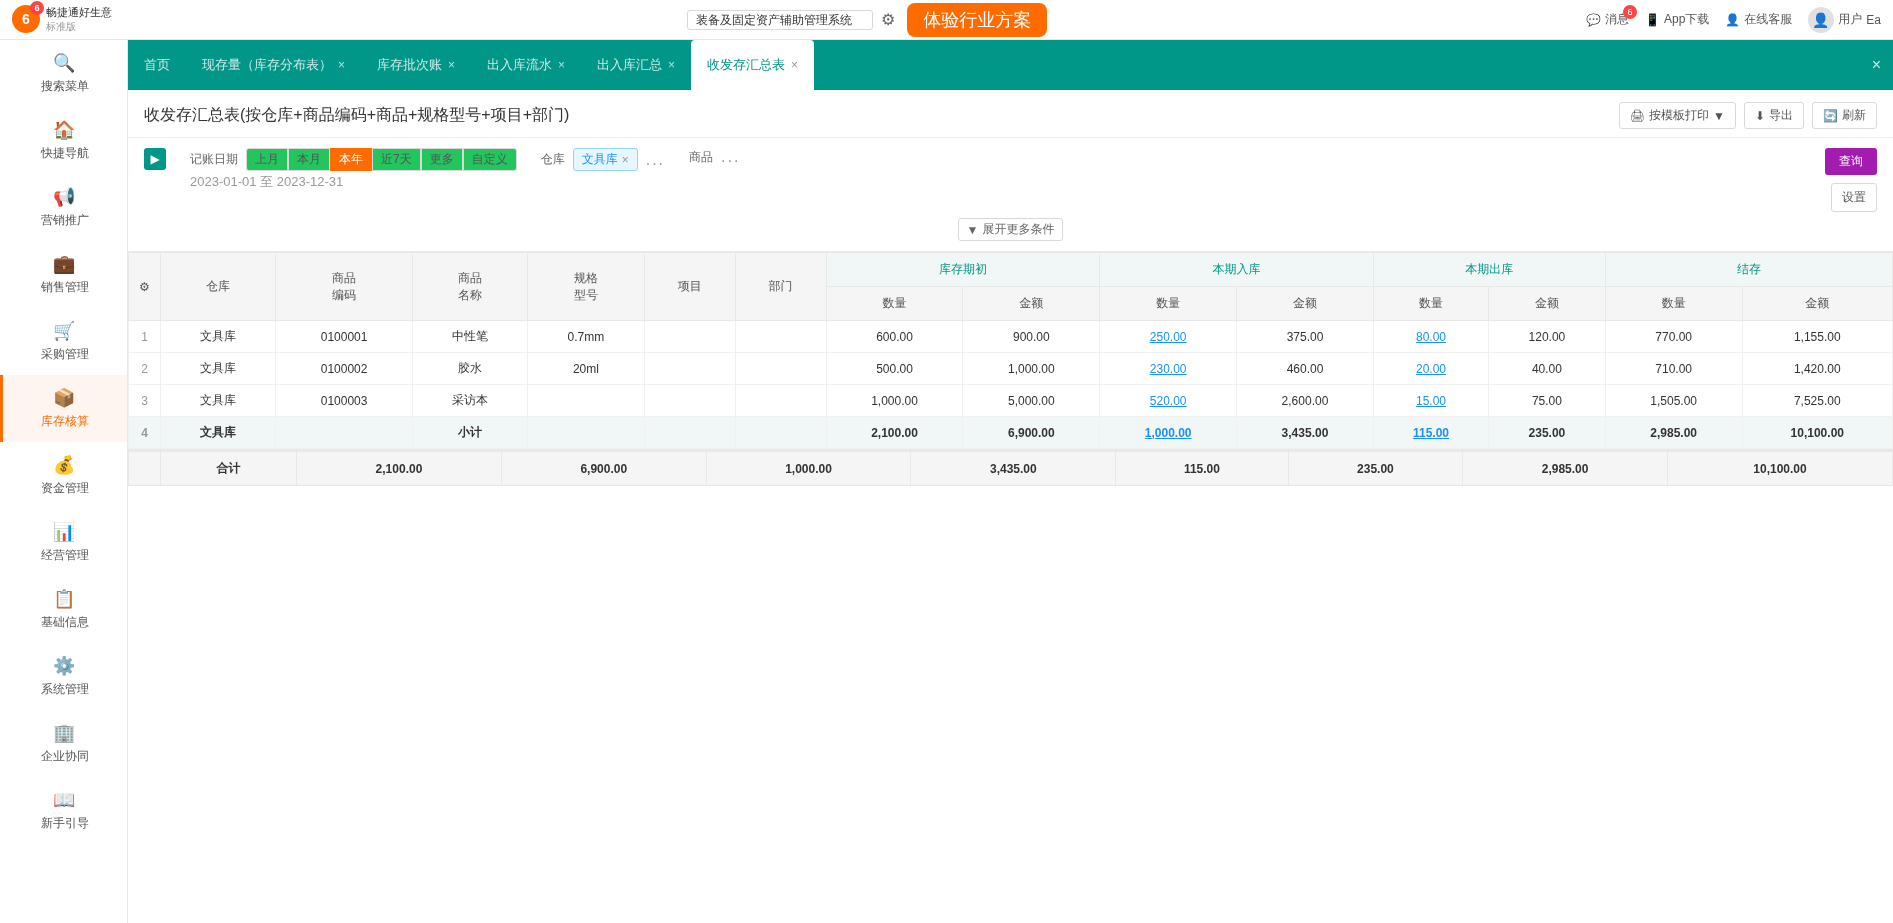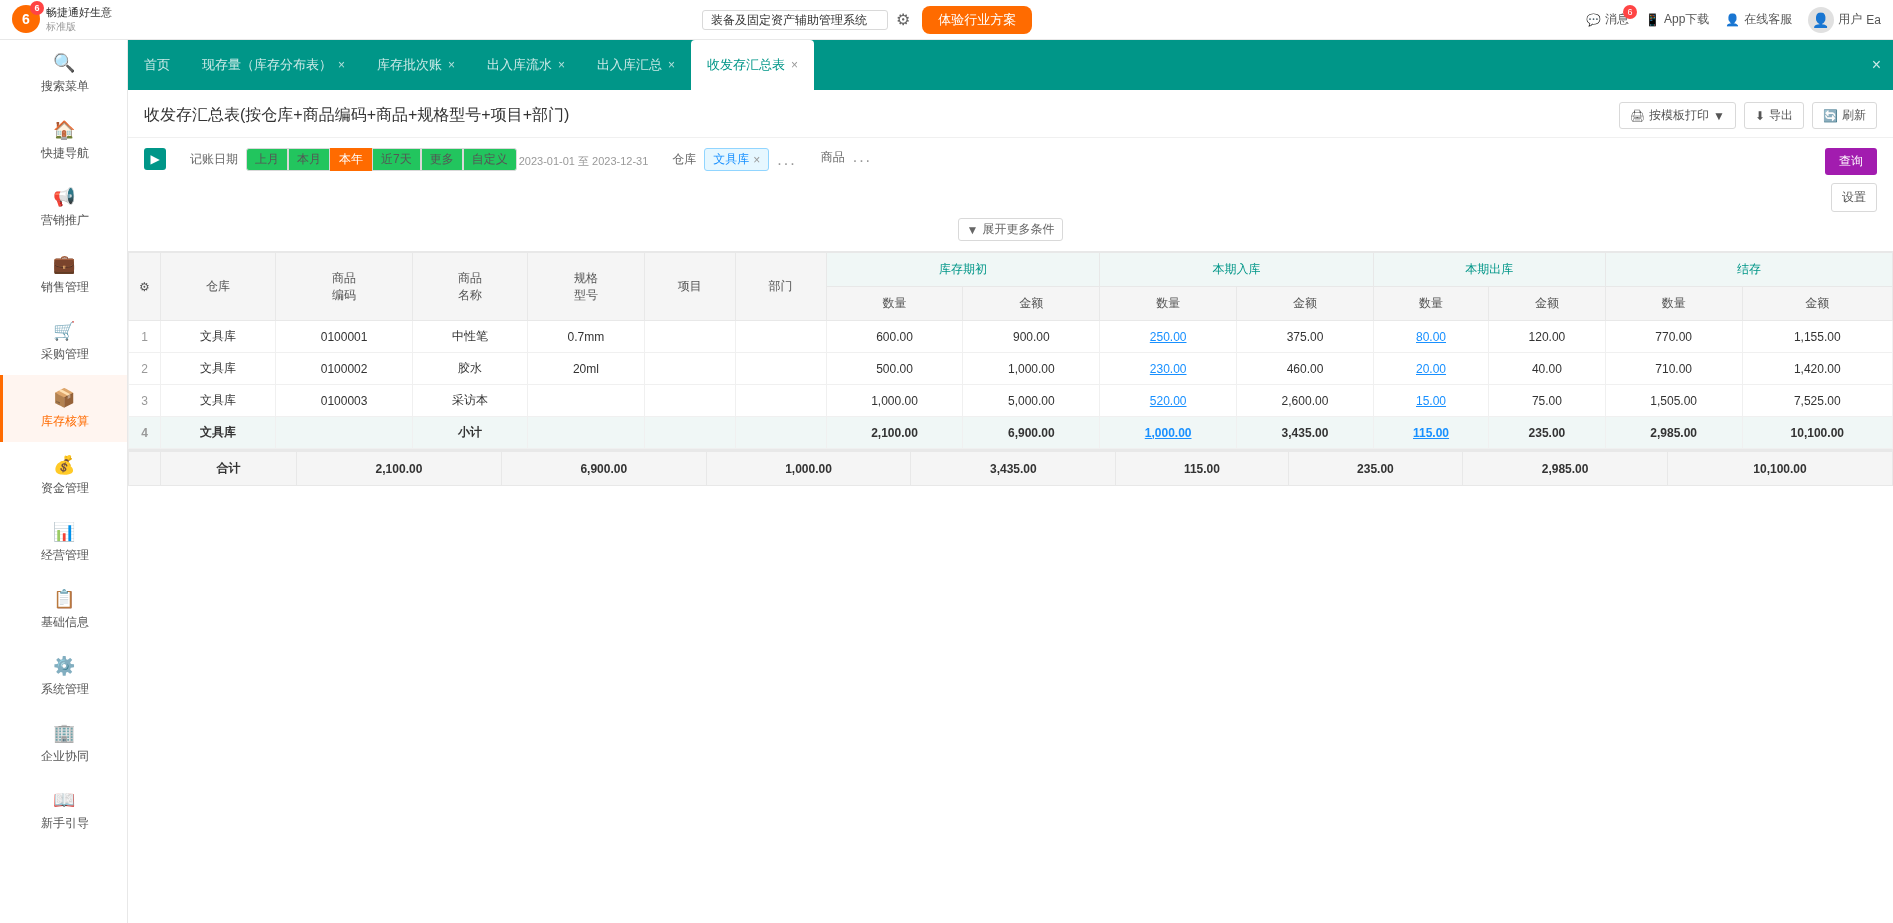--- a/index.html
+++ b/index.html
@@ -8,21 +8,21 @@
     
     .top-bar { display: flex; align-items: center; background: #fff; height: 40px; padding: 0 12px; border-bottom: 1px solid #e8e8e8; position: relative; z-index: 100; }
     .logo-area { display: flex; align-items: center; width: 128px; }
     .logo-icon { width: 28px; height: 28px; background: #ff6b00; border-radius: 50%; display: flex; align-items: center; justify-content: center; color: #fff; font-size: 14px; font-weight: bold; margin-right: 6px; position: relative; }
     .logo-badge { position: absolute; top: -4px; right: -4px; background: #ff4444; color: #fff; border-radius: 50%; width: 14px; height: 14px; font-size: 9px; display: flex; align-items: center; justify-content: center; }
     .logo-text { font-size: 11px; color: #333; line-height: 1.3; }
     .logo-sub { font-size: 10px; color: #999; }
     .app-title-area { display: flex; align-items: center; flex: 1; margin-left: 8px; justify-content: center; }
     .app-title-dropdown { background: none; border: 1px solid #d9d9d9; border-radius: 3px; padding: 2px 20px 2px 8px; cursor: pointer; font-size: 12px; color: #333; position: relative; appearance: none; }
     .settings-btn { background: none; border: none; cursor: pointer; color: #666; margin-left: 8px; font-size: 16px; }
-    .trial-btn { background: #ff6b00; color: #fff; border: none; border-radius: 8px; padding: 5px 16px; cursor: pointer; font-size: 13px; margin-left: 12px; }
+    .trial-btn { background: #ff6b00; color: #fff; border: none; border-radius: 8px; padding: 5px 16px; cursor: pointer; font-size: 18px; margin-left: 12px; }
     .top-right { display: flex; align-items: center; gap: 16px; margin-left: auto; }
     .top-right-item { display: flex; align-items: center; gap: 4px; cursor: pointer; color: #555; font-size: 12px; position: relative; }
     .msg-badge { position: absolute; top: -6px; right: -8px; background: #ff4444; color: #fff; border-radius: 50%; width: 14px; height: 14px; font-size: 9px; display: flex; align-items: center; justify-content: center; }
     .user-avatar { width: 26px; height: 26px; background: #e0e0e0; border-radius: 50%; display: flex; align-items: center; justify-content: center; color: #999; font-size: 14px; }
 
     
     .layout { display: flex; height: calc(923px - 40px); }
 
     
     .sidebar { width: 128px; background: #fff; border-right: 1px solid #e8e8e8; display: flex; flex-direction: column; overflow-y: auto; }
@@ -46,21 +46,21 @@
     .page-header { padding: 12px 16px 8px; border-bottom: 1px solid #f0f0f0; display: flex; align-items: center; justify-content: space-between; }
     .page-title { font-size: 16px; font-weight: 500; color: #333; }
     .page-actions { display: flex; align-items: center; gap: 8px; }
     .action-btn { display: flex; align-items: center; gap: 4px; padding: 4px 10px; border: 1px solid #d9d9d9; border-radius: 3px; cursor: pointer; background: #fff; font-size: 12px; color: #555; }
     .filter-label { color: #666; font-size: 12px; }
     .date-filter { display: flex; align-items: center; gap: 0; }
     .date-btn { padding: 2px 8px; border: 1px solid #d9d9d9; background: #22c55e; cursor: pointer; font-size: 12px; color: #555; }
     .date-btn.active { background: #ff6b00; color: #fff; border-color: #ff6b00; }
     .date-btn:first-child { border-radius: 3px 0 0 3px; }
     .date-btn:last-child { border-radius: 0 3px 3px 0; }
-    .date-range { font-size: 11px; color: #999; margin-top: 6px; }
+    .date-range { font-size: 13px; color: #999; margin-top: 0; }
     .warehouse-tag { display: inline-flex; align-items: center; background: #e6f7ff; border: 1px solid #91d5ff; border-radius: 3px; padding: 2px 8px; font-size: 12px; color: #1890ff; gap: 4px; }
     .tag-close { cursor: pointer; color: #999; }
     .query-btn { background: #a21caf; color: #fff; border: none; border-radius: 3px; padding: 5px 14px; cursor: pointer; font-size: 12px; }
     .set-btn { background: #fff; color: #555; border: 1px solid #d9d9d9; border-radius: 3px; padding: 5px 10px; cursor: pointer; font-size: 12px; margin-top: 4px; }
 
     
     .filter-container { padding: 10px 16px; border-bottom: 1px solid #e8e8e8; position: relative; }
     .filter-main-row { display: flex; align-items: flex-start; gap: 24px; }
     .filter-actions-right { margin-left: auto; display: flex; flex-direction: column; align-items: flex-end; gap: 4px; }
     .expand-more-row { display: flex; justify-content: center; margin-top: 6px; }
@@ -233,21 +233,21 @@
             <span>刷新</span>
           </button>
         </div>
       </div>
 
       <div class="filter-container">
         <div class="filter-main-row">
 
           <div class="collapse-arrow">▶</div>
 
-          <div style="display:flex;flex-direction:row;gap:2px;">
+          <div style="display:flex;flex-direction:column;gap:2px;">
             <div style="display:flex;align-items:center;gap:8px;">
               <span class="filter-label">记账日期</span>
               <div class="date-filter">
                 <button class="date-btn">上月</button>
                 <button class="date-btn">本月</button>
                 <button class="date-btn active">本年</button>
                 <button class="date-btn">近7天</button>
                 <button class="date-btn">更多</button>
                 <button class="date-btn">自定义</button>
               </div>

